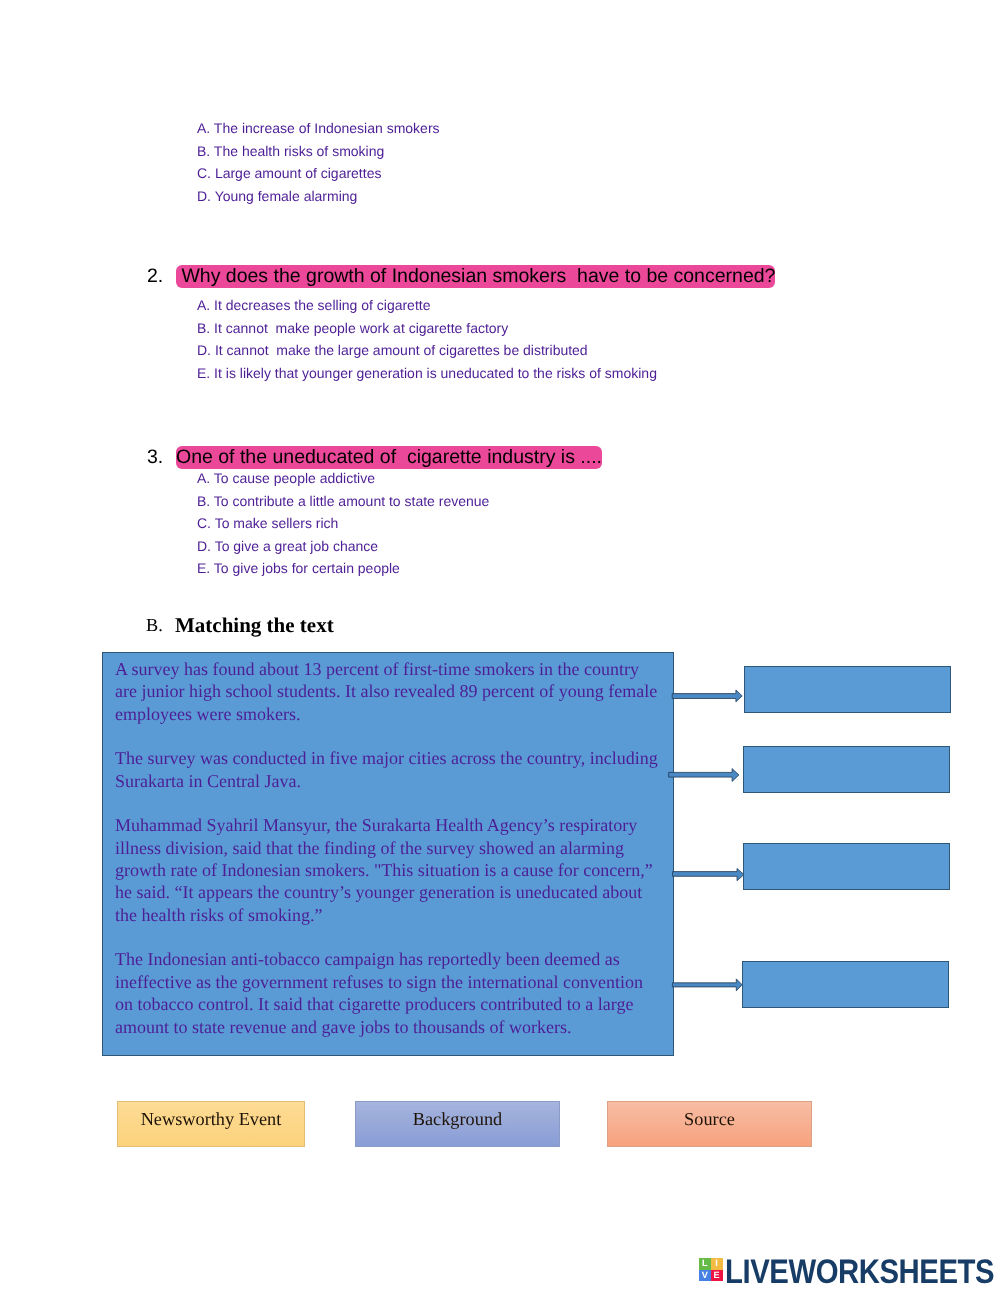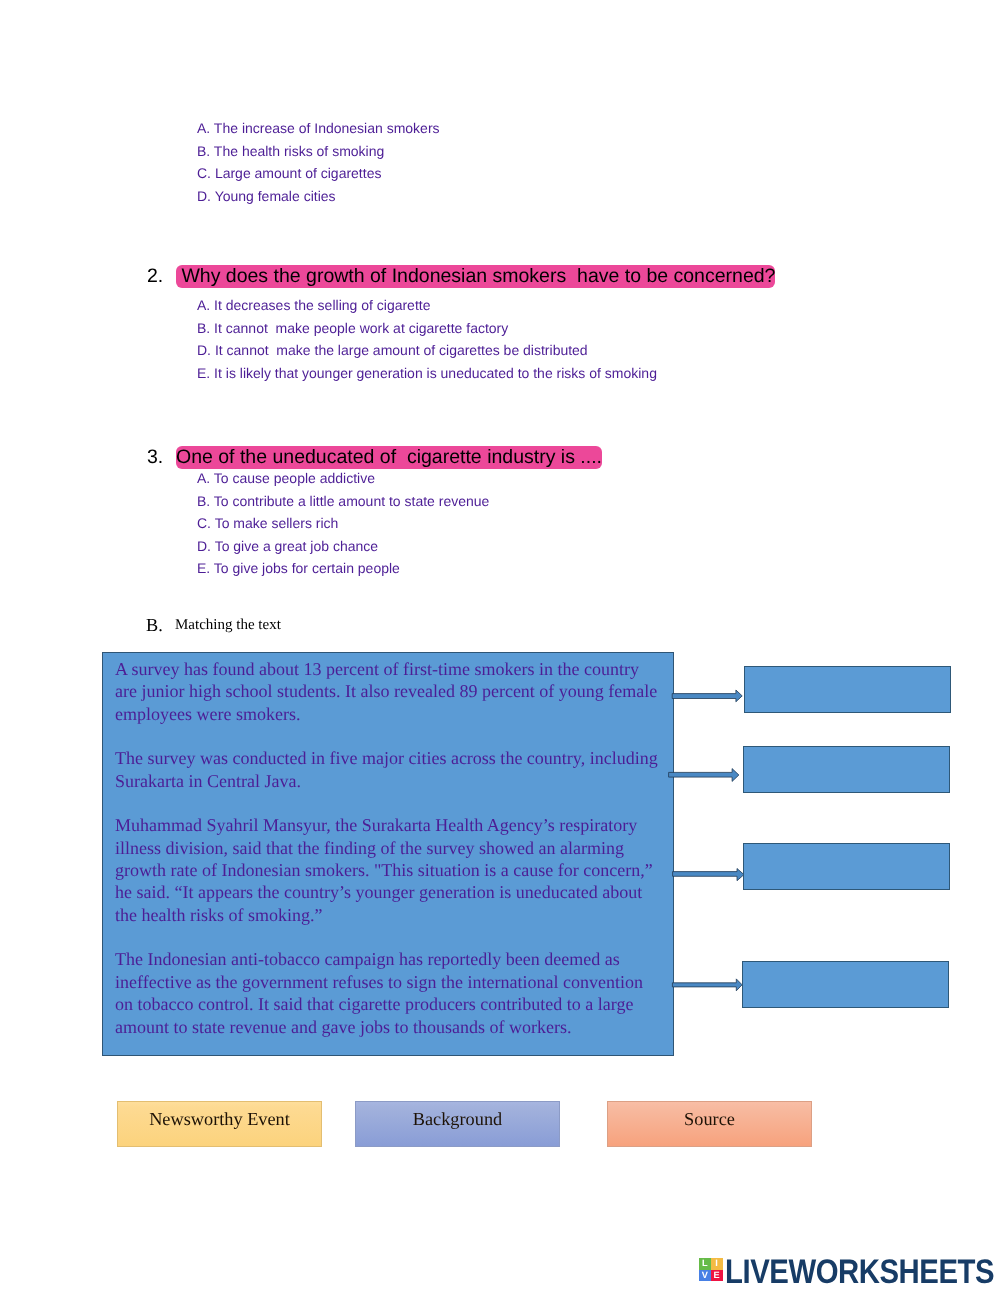--- a/index.html
+++ b/index.html
@@ -52,21 +52,21 @@
 </style>
 </head>
 <body>
 
 <div class="page">
 
   <div class="abs mc mclist" style="left:177px;top:117px;">
     <div>A. The increase of Indonesian smokers</div>
     <div>B. The health risks of smoking</div>
     <div>C. Large amount of cigarettes</div>
-    <div>D. Young female cities</div>
+    <div>D. Young female alarming</div>
   </div>
 
   <div class="abs qnum" style="left:147px;top:265px;">2.</div>
   <div class="abs mc hl" style="left:176px;top:265px;"> Why does the growth of Indonesian smokers  have to be concerned?</div>
   <div class="abs mc mclist" style="left:177px;top:294px;">
     <div>A. It decreases the selling of cigarette</div>
     <div>B. It cannot  make people work at cigarette factory</div>
     <div>D. It cannot  make the large amount of cigarettes be distributed</div>
     <div>E. It is likely that younger generation is uneducated to the risks of smoking</div>
   </div>
@@ -75,21 +75,21 @@
   <div class="abs mc hl" style="left:176px;top:446px;">One of the uneducated of  cigarette industry is ....</div>
   <div class="abs mc mclist" style="left:177px;top:467px;">
     <div>A. To cause people addictive</div>
     <div>B. To contribute a little amount to state revenue</div>
     <div>C. To make sellers rich</div>
     <div>D. To give a great job chance</div>
     <div>E. To give jobs for certain people</div>
   </div>
 
   <div class="abs serif" style="left:146px;top:614px;font-size:18.3px;line-height:22.5px;">B.</div>
-  <div class="abs serif" style="left:175px;top:614px;font-size:15px;line-height:22.5px;">Matching the text</div>
+  <div class="abs serif" style="left:175px;top:614px;font-size:21px;line-height:22.5px;font-weight:bold;">Matching the text</div>
 
   <div class="abs" id="passage-box">
     <div class="ptext">
       <p>A survey has found about 13 percent of first-time smokers in the country are junior high school students. It also revealed 89 percent of young female employees were smokers.</p>
       <p>The survey was conducted in five major cities across the country, including Surakarta in Central Java.</p>
       <p>Muhammad Syahril Mansyur, the Surakarta Health Agency’s respiratory illness division, said that the finding of the survey showed an alarming growth rate of Indonesian smokers. "This situation is a cause for concern,” he said. “It appears the country’s younger generation is uneducated about the health risks of smoking.”</p>
       <p>The Indonesian anti-tobacco campaign has reportedly been deemed as ineffective as the government refuses to sign the international convention on tobacco control. It said that cigarette producers contributed to a large amount to state revenue and gave jobs to thousands of workers.</p>
     </div>
   </div>
 
@@ -100,21 +100,21 @@
       <path d="M7.6 221.6 L72.0 221.6 L72.0 218.5 L79.0 224.6 L72.0 230.7 L72.0 226.3 L7.6 226.3 Z"></path>
       <path d="M7.4 332.8 L71.3 332.8 L71.3 328.9 L77.1 334.8 L71.3 340.8 L71.3 336.9 L7.4 336.9 Z"></path>
     </g>
   </svg>
 
   <div class="abs ansbox" style="left:744px;top:666px;width:207px;height:47px;"></div>
   <div class="abs ansbox" style="left:743px;top:746px;width:207px;height:47px;"></div>
   <div class="abs ansbox" style="left:743px;top:843px;width:207px;height:47px;"></div>
   <div class="abs ansbox" style="left:742px;top:961px;width:207px;height:47px;"></div>
 
-  <div class="abs legend" id="legend-1" style="left:117px;top:1101px;width:205px;height:46px;">
+  <div class="abs legend" id="legend-1" style="left:117px;top:1101px;width:188px;height:46px;">
     <span>Newsworthy Event</span>
   </div>
   <div class="abs legend" id="legend-2" style="left:355px;top:1101px;width:205px;height:46px;">
     <span>Background</span>
   </div>
   <div class="abs legend" id="legend-3" style="left:607px;top:1101px;width:205px;height:46px;">
     <span>Source</span>
   </div>
 
   <div id="logo">

